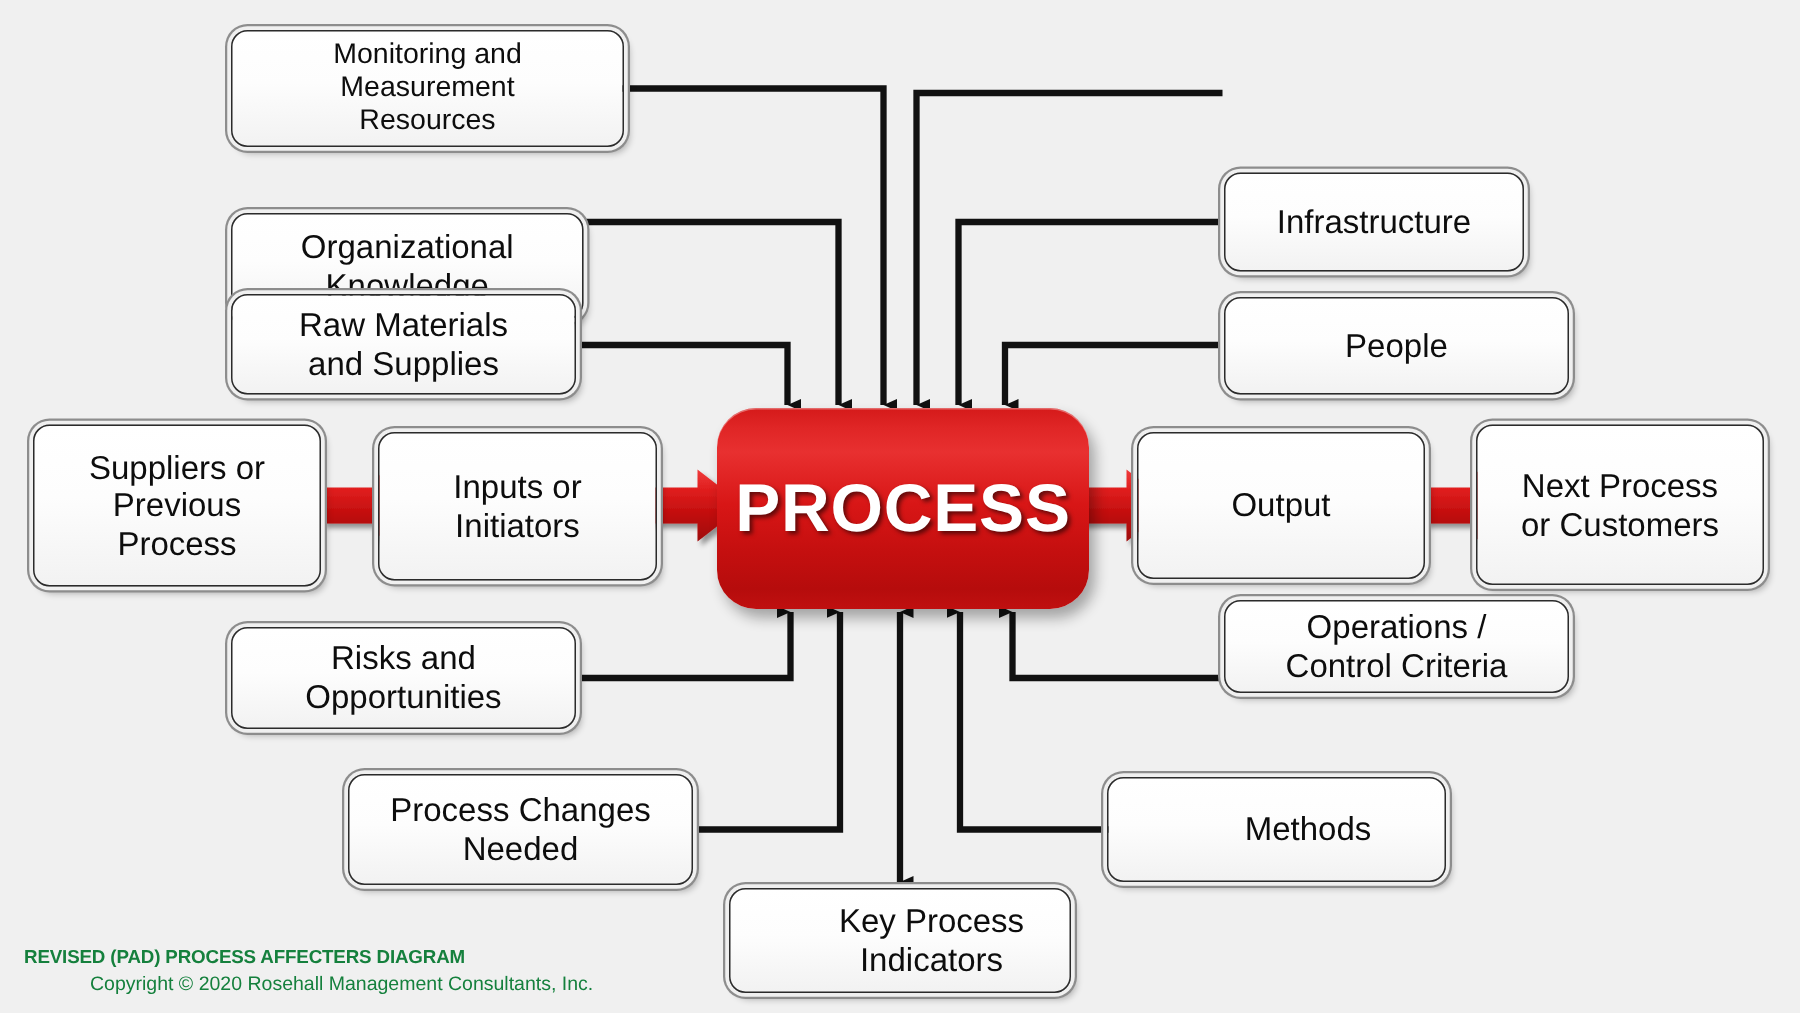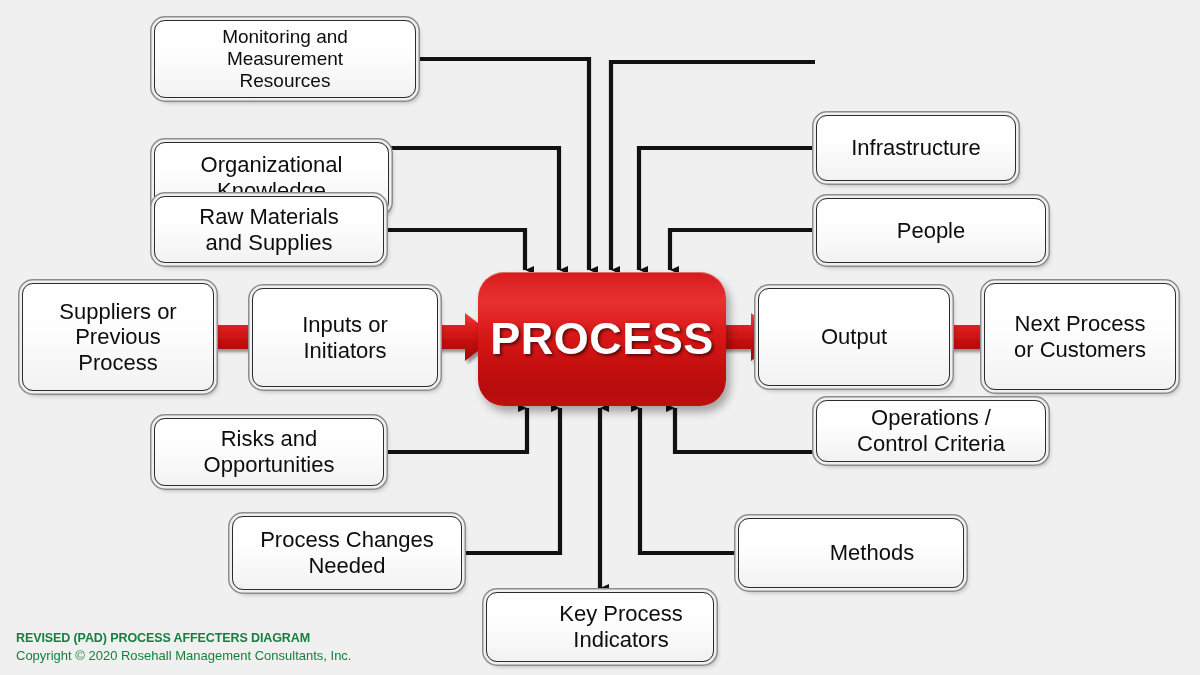--- a/index.html
+++ b/index.html
@@ -101,20 +101,21 @@
   #footer .f-title {
     font-size: 12.5px;
     font-weight: bold;
     letter-spacing: -0.1px;
     display: block;
   }
   #footer .f-copy {
     font-size: 13px;
     display: block;
     margin-top: 3px;
+    margin-left: 44px;
   }
 </style>
 </head>
 <body>
 
 <div id="stage">
 
   <svg id="wires" viewBox="0 0 1200 675" width="1200" height="675">
     <defs>
       <marker id="arrowDown" markerWidth="10" markerHeight="10" refX="5" refY="9" orient="auto" markerUnits="userSpaceOnUse">

